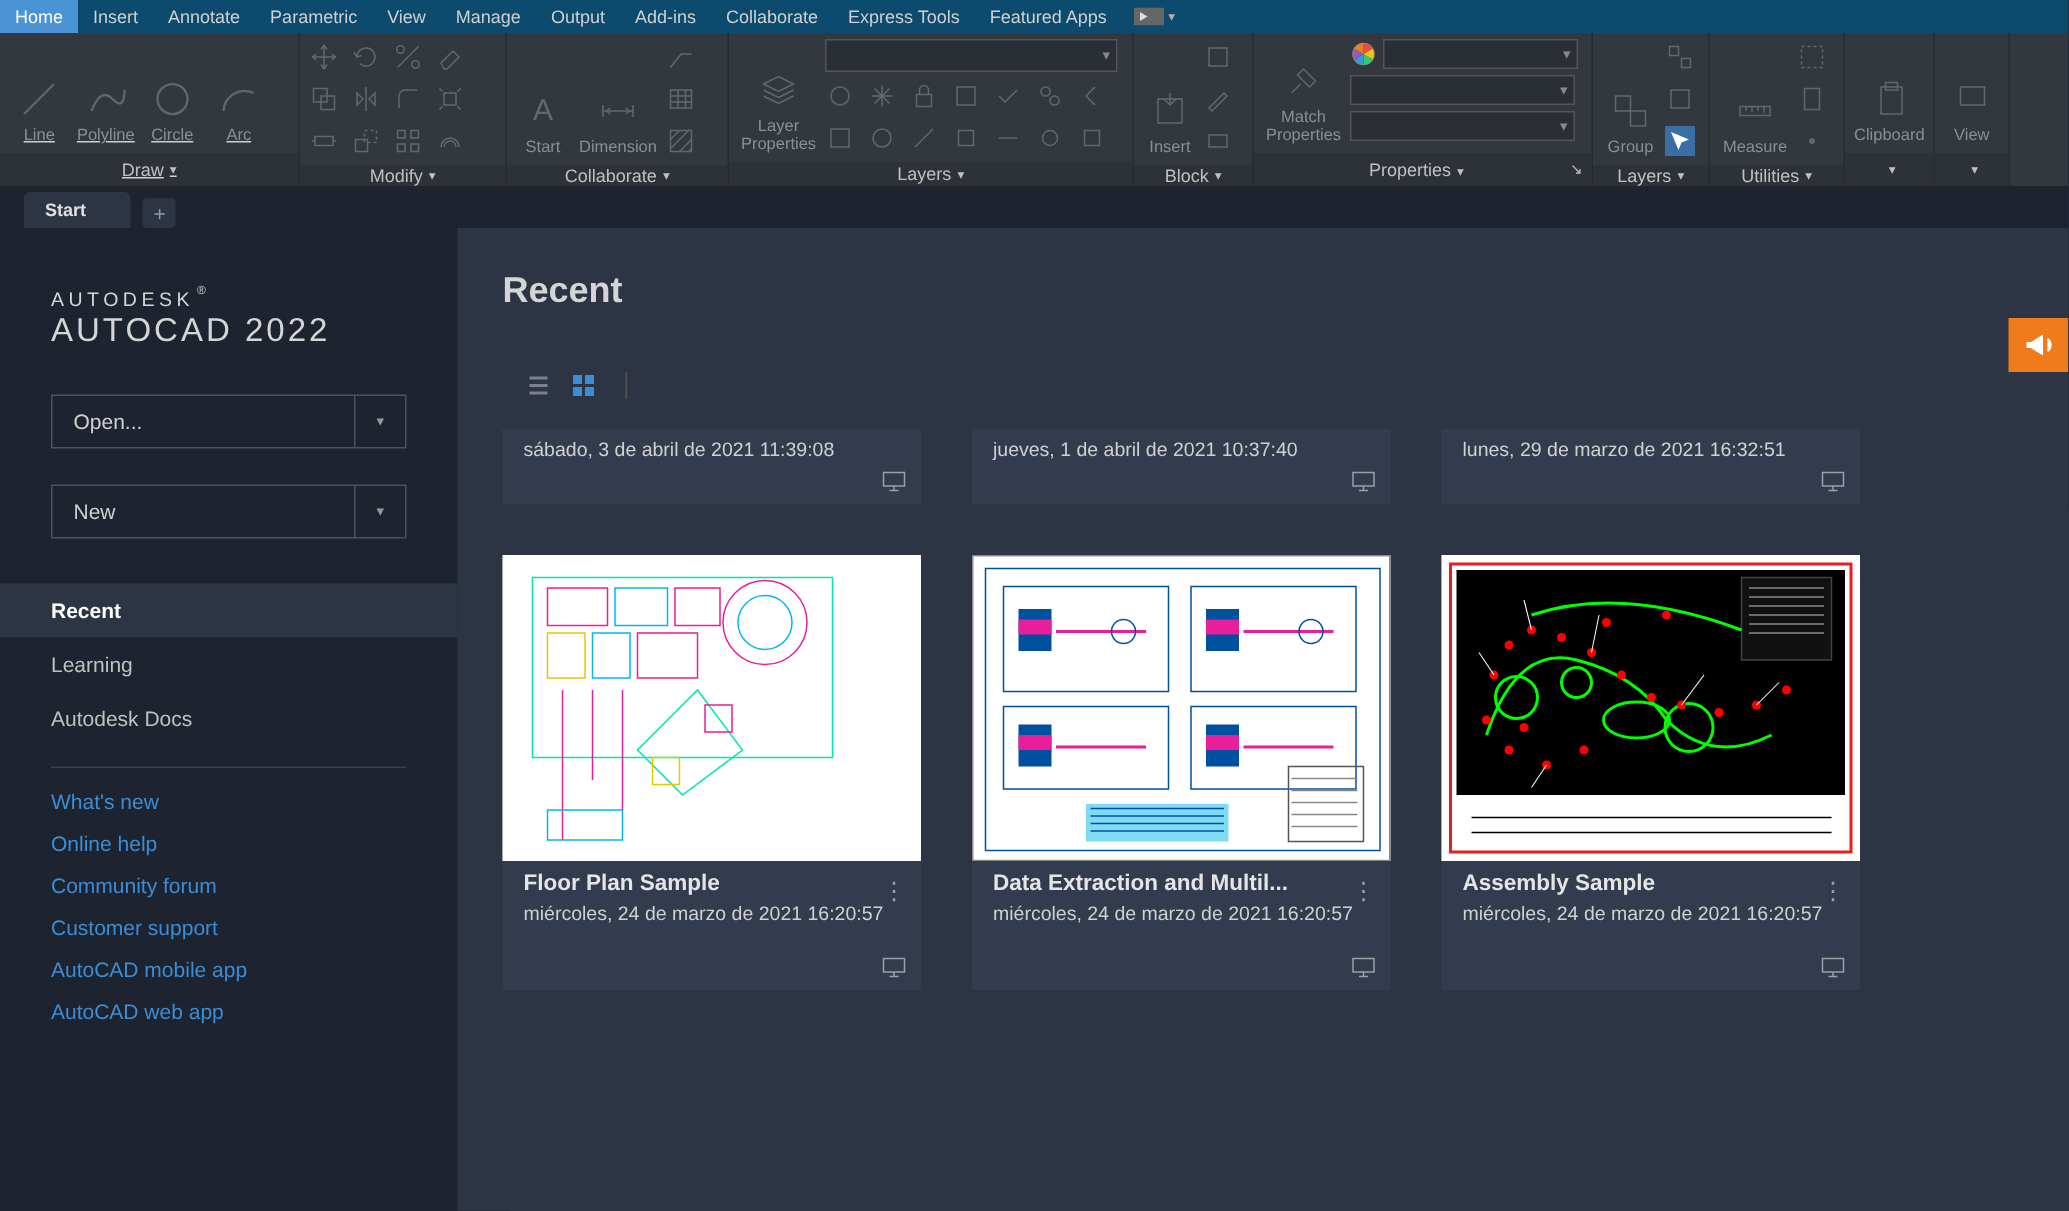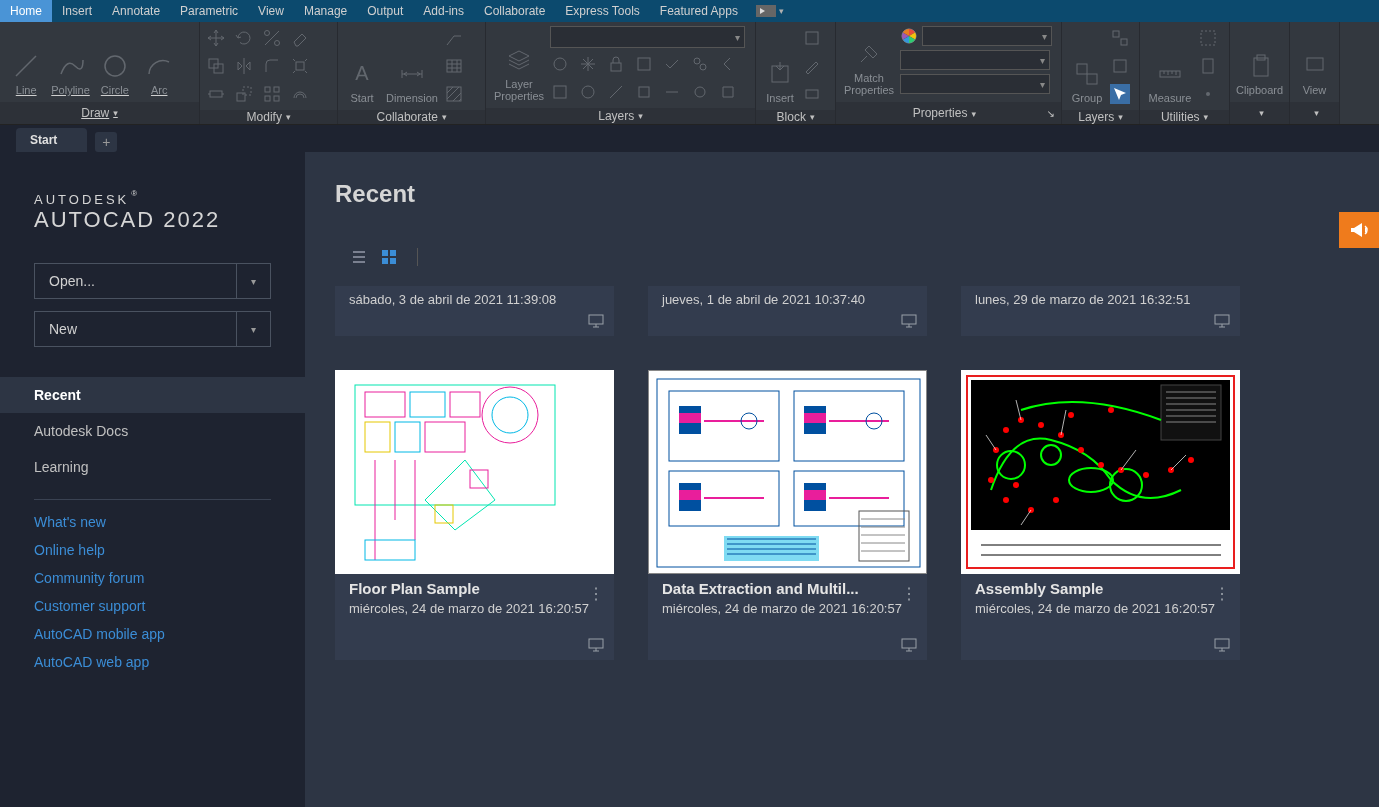--- a/index.html
+++ b/index.html
@@ -31,21 +31,21 @@
   .tab-add { width: 22px; height: 20px; background: #2d3544; margin-left: 8px; border-radius: 3px; display:flex; align-items:center; justify-content:center; color:#999; font-size:14px; }
   
   
   .main { display: flex; height: 655px; background: #2d3544; }
   .sidebar { width: 305px; background: #1e2330; padding: 0; display:flex; flex-direction:column; }
   .brand { padding: 40px 34px 30px 34px; }
   .brand-line1 { font-size: 13px; letter-spacing: 3px; color: #d5d5d5; font-weight: 300; position: relative; }
   .brand-line1::after { content: "®"; font-size: 8px; position: relative; top: -8px; left: 2px; }
   .brand-line2 { font-size: 22px; letter-spacing: 2px; color: #d5d5d5; font-weight: 300; }
   .brand-line2 b { font-weight: 400; }
-  .side-btns { padding: 0 34px; display:flex; flex-direction:column; gap:12px; }
+  .side-btns { padding: 0 34px; display:flex; flex-direction:column; gap:24px; }
   .side-btn { display:flex; border: 1px solid #4a5260; height: 36px; }
   .side-btn-main { flex:1; display:flex; align-items:center; padding-left: 14px; font-size: 14px; color: #d0d0d0; }
   .side-btn-drop { width: 34px; border-left: 1px solid #4a5260; display:flex; align-items:center; justify-content:center; color:#999; font-size:10px; }
   .side-nav { margin-top: 30px; }
   .side-nav-item { padding: 10px 34px; font-size: 14px; color: #c0c0c0; }
   .side-nav-item.active { background: #2d3544; color: #fff; font-weight: 600; }
   .side-divider { margin: 14px 34px; border-top: 1px solid #3a4252; }
   .side-links { padding: 0 34px; display:flex; flex-direction:column; gap: 12px; }
   .side-links a { color: #3b8dd6; font-size: 14px; text-decoration: none; }
   
@@ -446,22 +446,22 @@
         <div class="side-btn-main">Open...</div>
         <div class="side-btn-drop">▾</div>
       </div>
       <div class="side-btn">
         <div class="side-btn-main">New</div>
         <div class="side-btn-drop">▾</div>
       </div>
     </div>
     <div class="side-nav">
       <div class="side-nav-item active">Recent</div>
+      <div class="side-nav-item">Learning</div>
       <div class="side-nav-item">Autodesk Docs</div>
-      <div class="side-nav-item">Learning</div>
     </div>
     <div class="side-divider"></div>
     <div class="side-links">
       <a>What's new</a>
       <a>Online help</a>
       <a>Community forum</a>
       <a>Customer support</a>
       <a>AutoCAD mobile app</a>
       <a>AutoCAD web app</a>
     </div>

